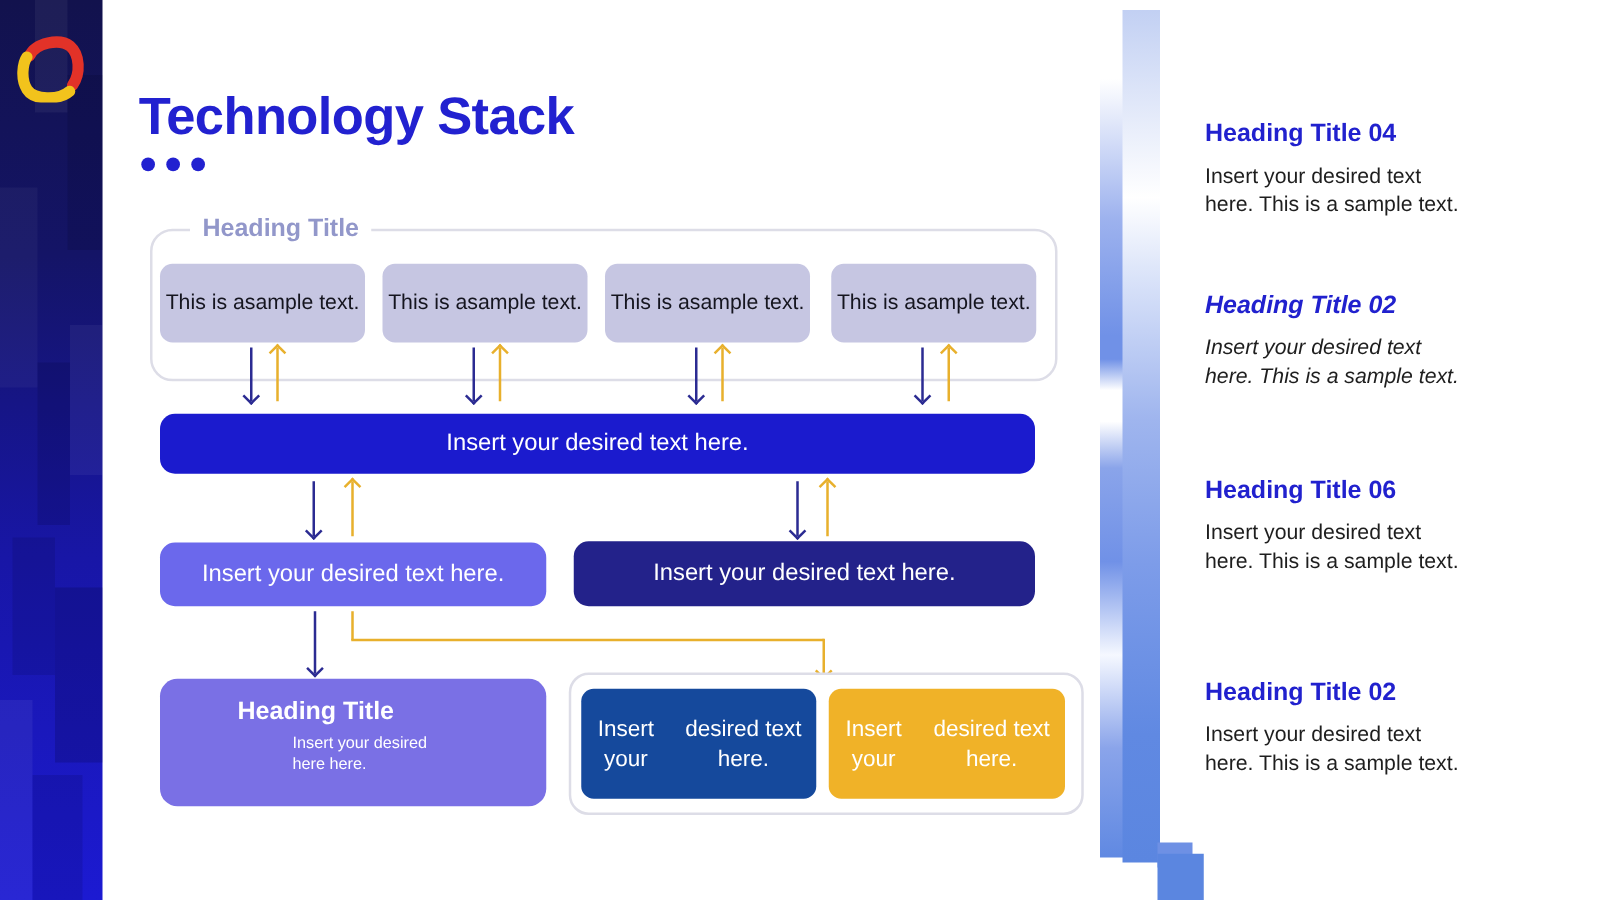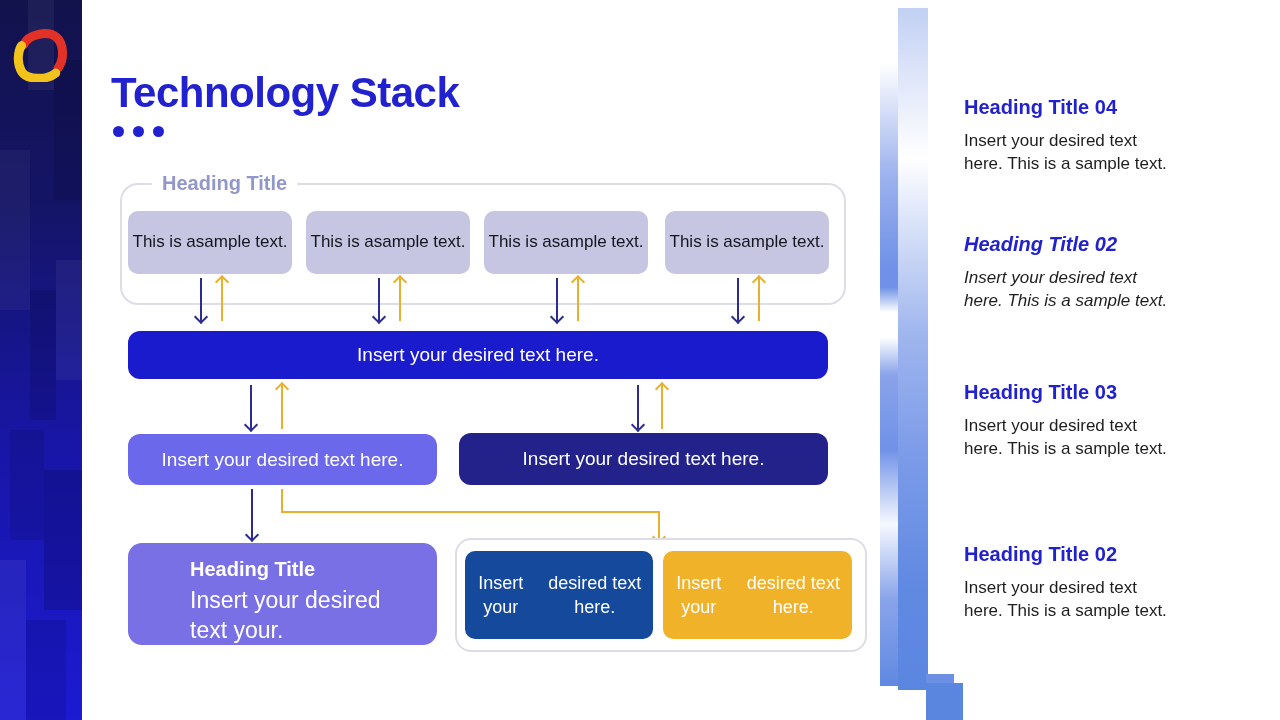--- a/index.html
+++ b/index.html
@@ -55,21 +55,21 @@
     display:flex; align-items:center; justify-content:center;
   }
   .mid-left  { left:128px; top:434px; width:309px; height:51px; background:#6B68EC; }
   .mid-right { left:459px; top:433px; width:369px; height:52px; background:#23228A; }
   .bottom-purple {
     position:absolute; left:128px; top:543px; width:309px; height:102px;
     background:#7A70E5; border-radius:14px; color:#fff; box-sizing:border-box;
     padding:15px 20px 0 62px;
   }
   .bp-title { font-size:20px; font-weight:bold; margin-bottom:5px; }
-  .bp-body  { font-size:23px; line-height:1.3; }
+  .bp-body  { font-size:13px; line-height:1.3;margin-left:44px; }
   .bottom-group {
     position:absolute; left:455px; top:538px; width:412px; height:114px;
     border:2px solid #DDDDE7; border-radius:16px; background:#fff; box-sizing:border-box;
   }
   .bg-box {
     position:absolute; top:551px; height:88px; border-radius:10px; color:#fff;
     font-size:18px; line-height:1.35; display:flex; 
     align-items:center; justify-content:center; text-align:center;
   }
   .bg-blue { left:465px; width:188px; background:#15499C; }
@@ -162,21 +162,21 @@
 
   <div class="arr navy down" style="left:251px;top:489px;height:50px;"></div>
   <div class="gline" style="left:281px;top:489px;width:2px;height:23px;"></div>
   <div class="gline" style="left:281px;top:511px;width:378px;height:2px;"></div>
   <div class="arr gold down" style="left:658px;top:511px;height:30px;"></div>
 
   <div class="bottom-purple">
     <div class="bp-title">Heading Title</div>
     <div class="bp-body">
       <div>Insert your desired</div>
-      <div>text your.</div>
+      <div>here here.</div>
     </div>
   </div>
 
   <div class="bottom-group"></div>
   <div class="bg-box bg-blue">
     <span>Insert your</span>
     <span>desired text here.</span>
   </div>
   <div class="bg-box bg-gold">
     <span>Insert your</span>
@@ -192,21 +192,21 @@
     <h3>Heading Title 04</h3>
     <div class="sline">Insert your desired text</div>
     <div class="sline">here. This is a sample text.</div>
   </div>
   <div class="side-item si-2">
     <h3>Heading Title 02</h3>
     <div class="sline">Insert your desired text</div>
     <div class="sline">here. This is a sample text.</div>
   </div>
   <div class="side-item si-3">
-    <h3>Heading Title 03</h3>
+    <h3>Heading Title 06</h3>
     <div class="sline">Insert your desired text</div>
     <div class="sline">here. This is a sample text.</div>
   </div>
   <div class="side-item si-4">
     <h3>Heading Title 02</h3>
     <div class="sline">Insert your desired text</div>
     <div class="sline">here. This is a sample text.</div>
   </div>
 
 </div>

